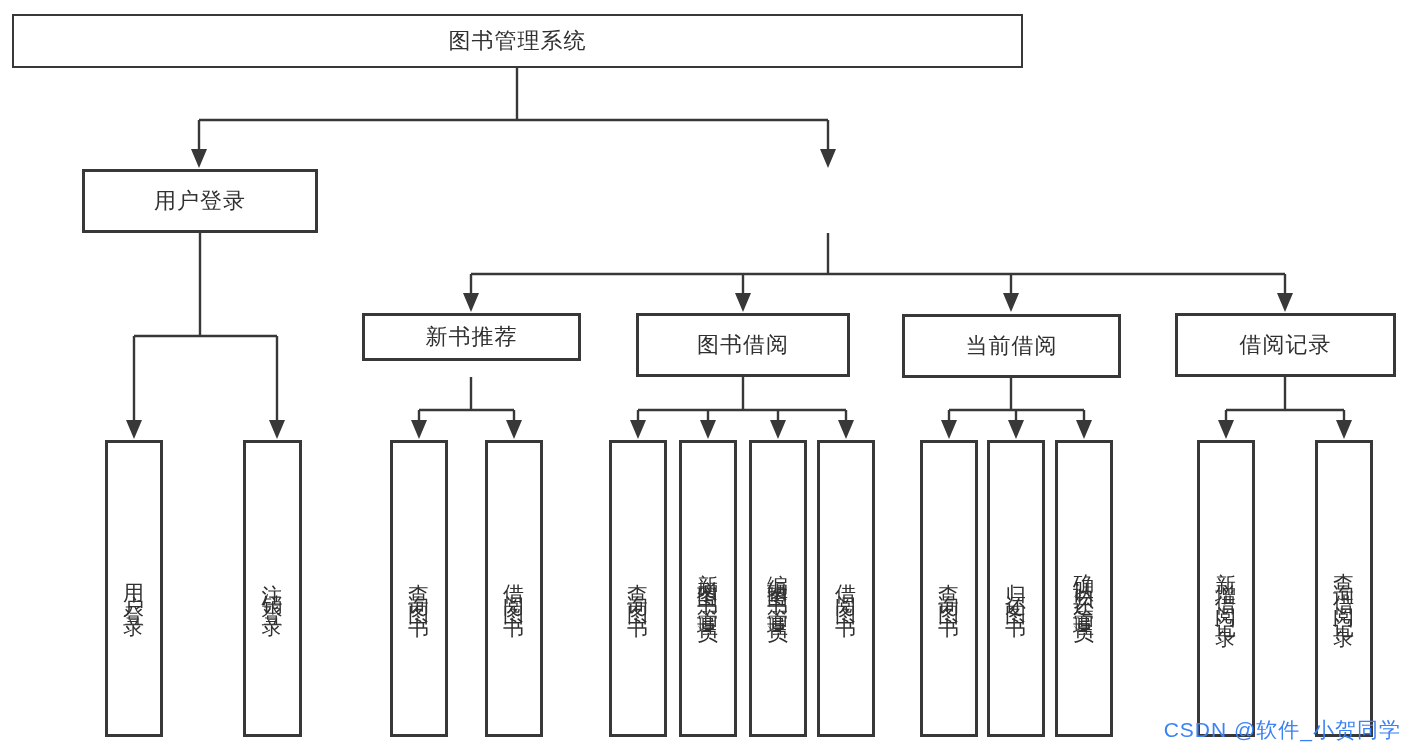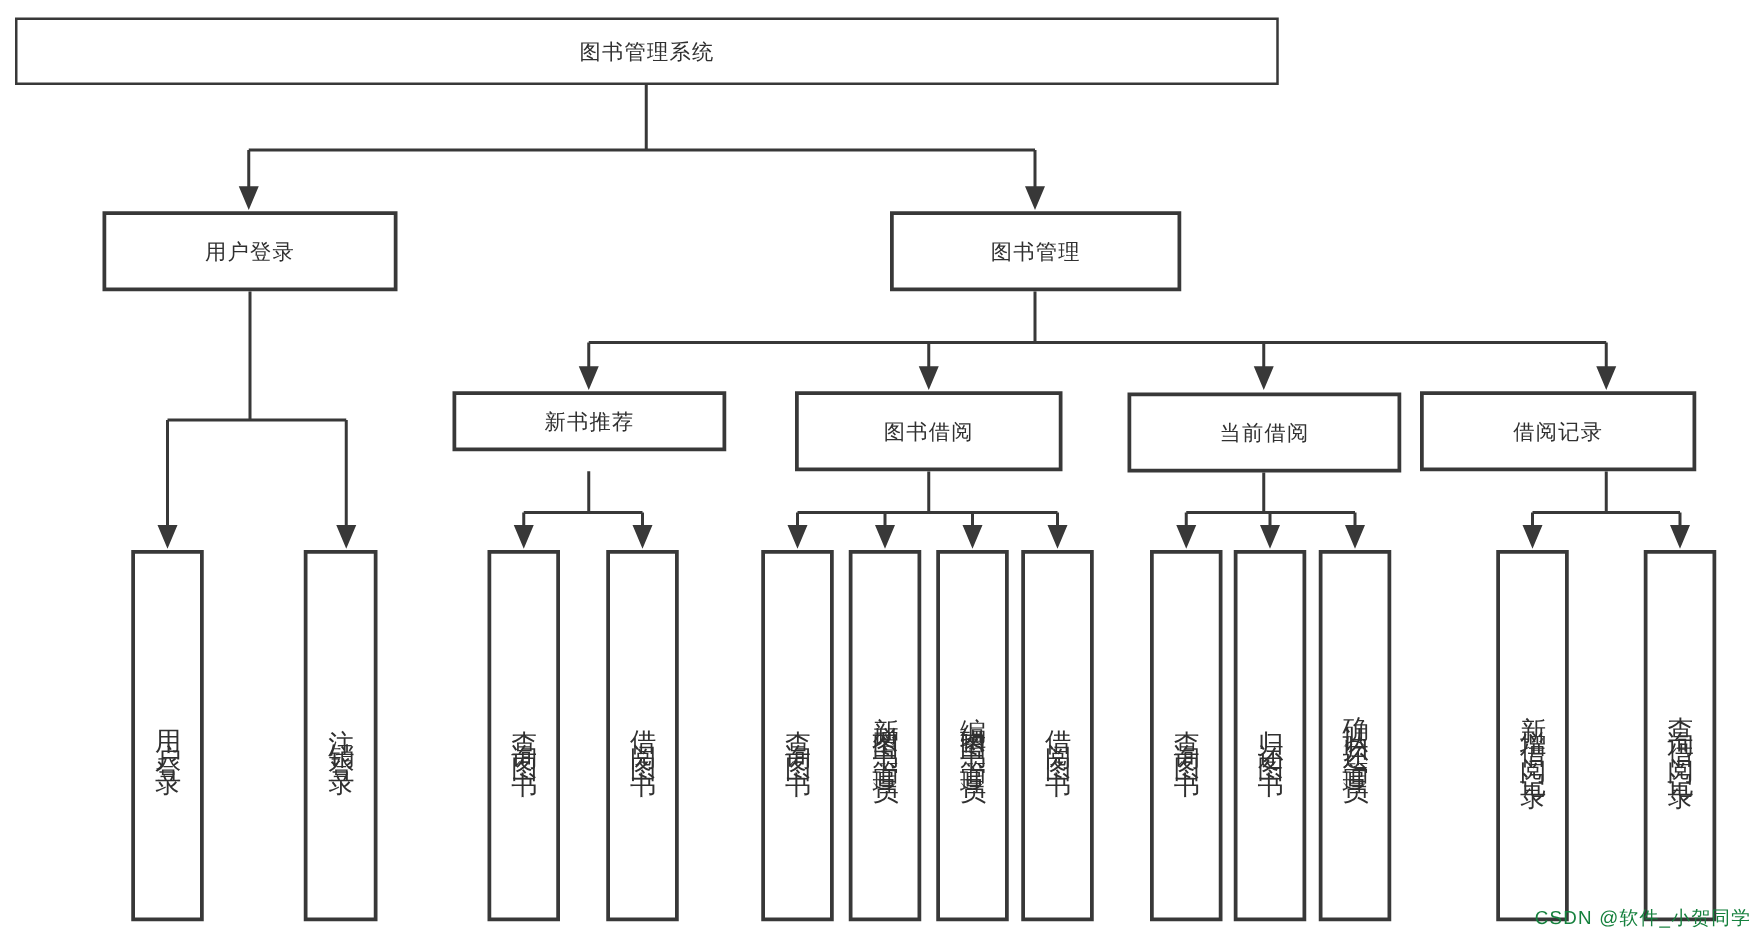--- a/index.html
+++ b/index.html
@@ -15,39 +15,39 @@
     position:absolute;
     box-sizing:border-box;
     background:#ffffff;
     border:3px solid #383838;
     display:flex;align-items:center;justify-content:center;
     color:#303030;
     z-index:2;
   }
   .box.root{border-width:2px;}
   .h-label{
-    font-size:17px;
+    font-size:22px;
     letter-spacing:1px;
     white-space:nowrap;
   }
   .v-box{width:58px;top:440px;height:297px;}
   .v-label{
     writing-mode:vertical-rl;
     font-size:21px;
     letter-spacing:11px;
     line-height:1;
     white-space:nowrap;
   }
   .v-label.long{letter-spacing:7px;}
   #watermark{
     position:absolute;
     right:4px;bottom:3px;
-    font-size:15px;
+    font-size:21px;
     letter-spacing:1px;
-    color:#15803d;
+    color:#3b82f6;
     z-index:3;
     white-space:nowrap;
   }
 </style>
 </head>
 <body>
 
 <div id="canvas">
 
   <svg id="lines" width="1405" height="747" viewBox="0 0 1405 747">
@@ -70,34 +70,31 @@
              M1218 420 L1234 420 L1226 439 Z  M1336 420 L1352 420 L1344 439 Z" fill="#383838" stroke="none"></path>
   </svg>
 
   <div class="box root" style="left:12px;top:14px;width:1011px;height:54px;">
     <span class="h-label">图书管理系统</span>
   </div>
 
   <div class="box" style="left:82px;top:169px;width:236px;height:64px;">
     <span class="h-label">用户登录</span>
   </div>
-  <div class="box" style="left:712px;top:169px;width:233px;height:64px;">
-    <span class="h-label">图书管理</span>
-  </div>
 
   <div class="box" style="left:362px;top:313px;width:219px;height:48px;">
     <span class="h-label">新书推荐</span>
   </div>
   <div class="box" style="left:636px;top:313px;width:214px;height:64px;justify-content:center;">
     <span class="h-label">图书借阅</span>
   </div>
   <div class="box" style="left:902px;top:314px;width:219px;height:64px;">
     <span class="h-label">当前借阅</span>
   </div>
-  <div class="box" style="left:1136px;top:313px;width:221px;height:64px;">
+  <div class="box" style="left:1175px;top:313px;width:221px;height:64px;">
     <span class="h-label">借阅记录</span>
   </div>
 
   <div class="box v-box" style="left:105px;">
     <span class="v-label">用户登录</span>
   </div>
   <div class="box v-box" style="left:243px;width:59px;">
     <span class="v-label">注销登录</span>
   </div>
 

